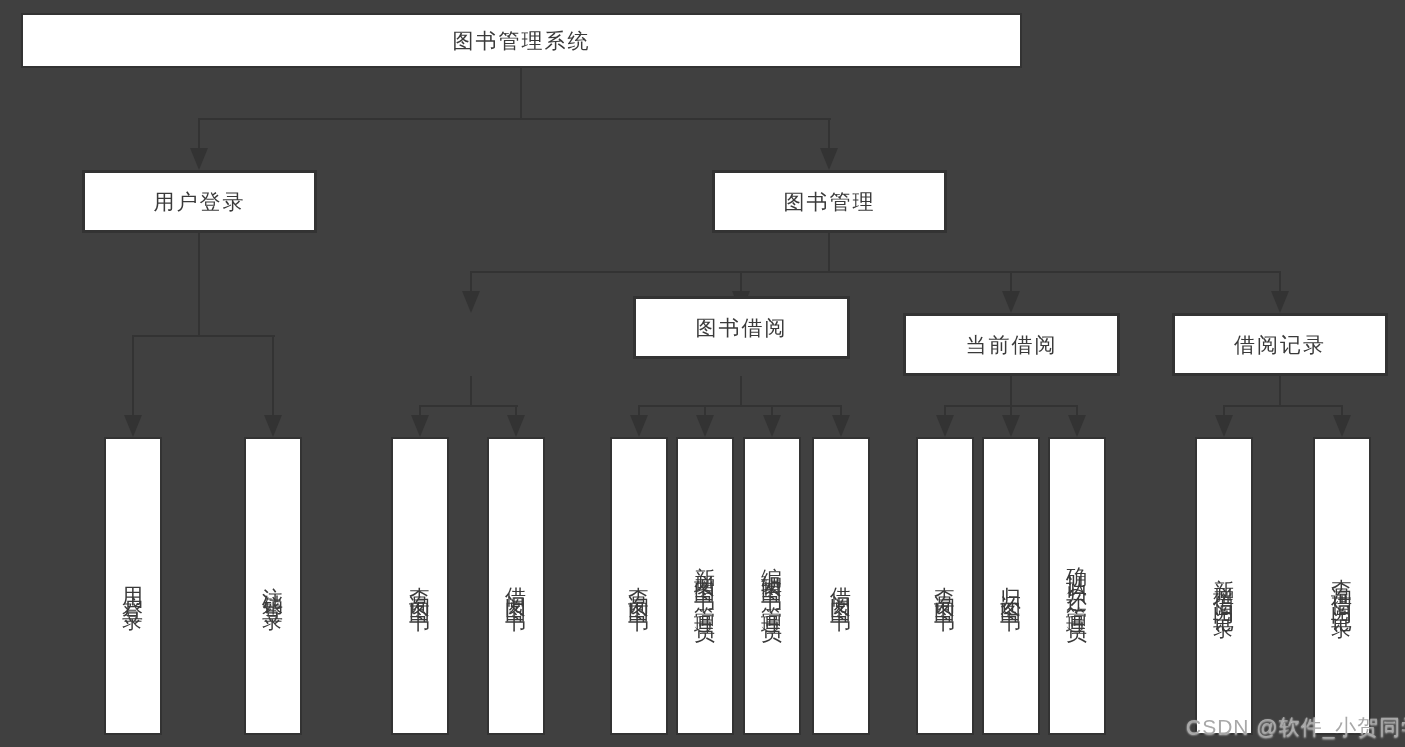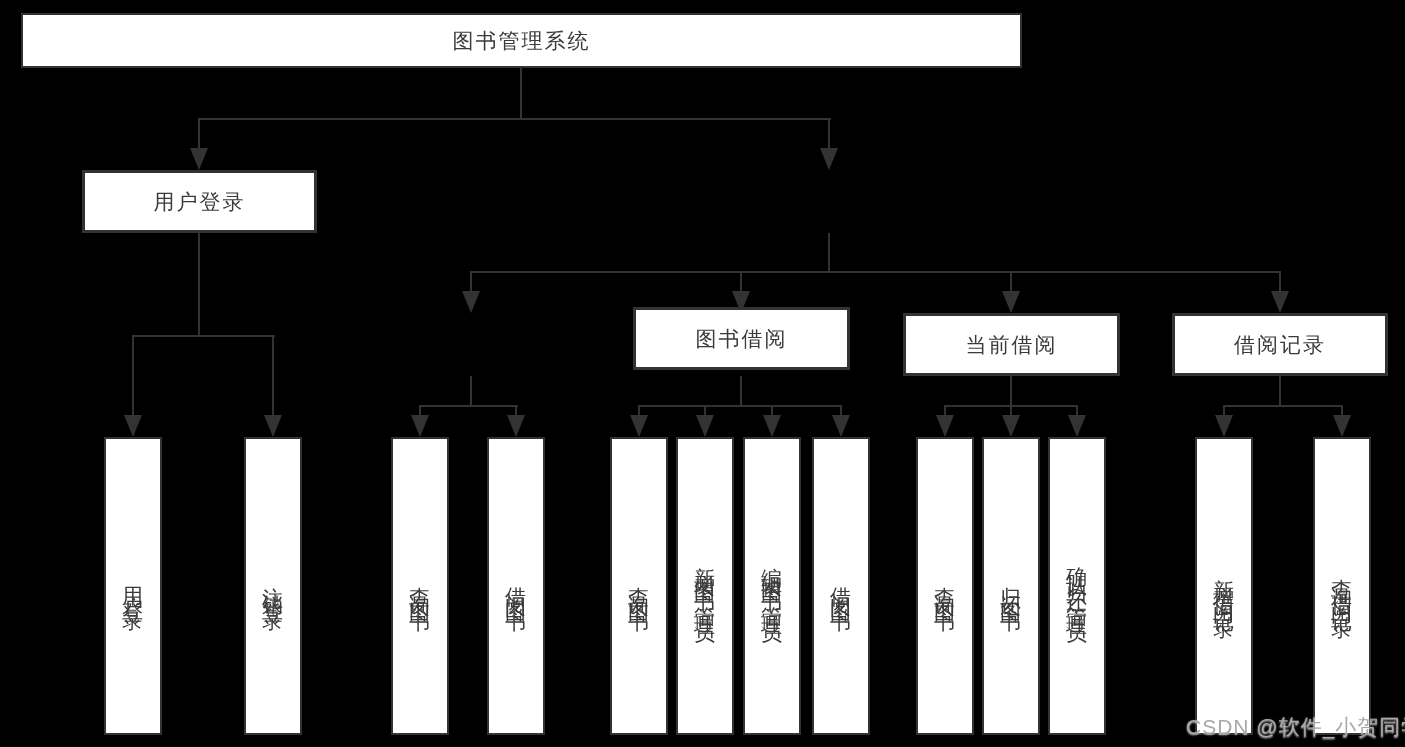--- a/index.html
+++ b/index.html
@@ -4,21 +4,21 @@
 <style>
   html, body { margin: 0; padding: 0; }
   body {
     background: #ffffff;
     font-family: "Liberation Sans", "DejaVu Sans", sans-serif;
   }
   #canvas {
     position: relative;
     width: 1405px;
     height: 747px;
-    background: #000000;
+    background: #404040;
     overflow: hidden;
   }
   .box {
     position: absolute;
     box-sizing: border-box;
     background: #ffffff;
     border: 2px solid #333333;
     color: #3a3a3a;
     display: flex;
     align-items: center;
@@ -67,40 +67,41 @@
   <div class="box hlabel" style="left:21px; top:13px; width:1001px; height:55px;">图书管理系统</div>
 
   <div class="vl" style="left:520px; top:68px; height:52px;"></div>
   <div class="hl" style="left:198px; top:118px; width:633px;"></div>
   <div class="vl" style="left:198px; top:118px; height:32px;"></div>
   <div class="arrow" style="left:190px; top:148px;"></div>
   <div class="vl" style="left:828px; top:118px; height:32px;"></div>
   <div class="arrow" style="left:820px; top:148px;"></div>
 
   <div class="box hlabel lvl" style="left:82px; top:170px; width:235px; height:63px;">用户登录</div>
+  <div class="box hlabel lvl" style="left:712px; top:170px; width:235px; height:63px;">图书管理</div>
 
   <div class="vl" style="left:198px; top:233px; height:104px;"></div>
   <div class="hl" style="left:132px; top:335px; width:143px;"></div>
   <div class="vl" style="left:132px; top:335px; height:82px;"></div>
   <div class="arrow" style="left:124px; top:415px;"></div>
   <div class="vl" style="left:272px; top:335px; height:82px;"></div>
   <div class="arrow" style="left:264px; top:415px;"></div>
 
   <div class="vl" style="left:828px; top:233px; height:40px;"></div>
   <div class="hl" style="left:470px; top:271px; width:811px;"></div>
   <div class="vl" style="left:470px; top:271px; height:22px;"></div>
   <div class="arrow" style="left:462px; top:291px;"></div>
   <div class="vl" style="left:740px; top:271px; height:22px;"></div>
   <div class="arrow" style="left:732px; top:291px;"></div>
   <div class="vl" style="left:1010px; top:271px; height:22px;"></div>
   <div class="arrow" style="left:1002px; top:291px;"></div>
   <div class="vl" style="left:1279px; top:271px; height:22px;"></div>
   <div class="arrow" style="left:1271px; top:291px;"></div>
 
-  <div class="box hlabel lvl" style="left:633px; top:307px; width:217px; height:63px;">图书借阅</div>
+  <div class="box hlabel lvl" style="left:633px; top:296px; width:217px; height:63px;">图书借阅</div>
   <div class="box hlabel lvl" style="left:903px; top:313px; width:217px; height:63px;">当前借阅</div>
   <div class="box hlabel lvl" style="left:1172px; top:313px; width:216px; height:63px;">借阅记录</div>
 
   <div class="vl" style="left:470px; top:376px; height:31px;"></div>
   <div class="hl" style="left:419px; top:405px; width:99px;"></div>
   <div class="vl" style="left:419px; top:405px; height:12px;"></div>
   <div class="arrow" style="left:411px; top:415px;"></div>
   <div class="vl" style="left:515px; top:405px; height:12px;"></div>
   <div class="arrow" style="left:507px; top:415px;"></div>
 

